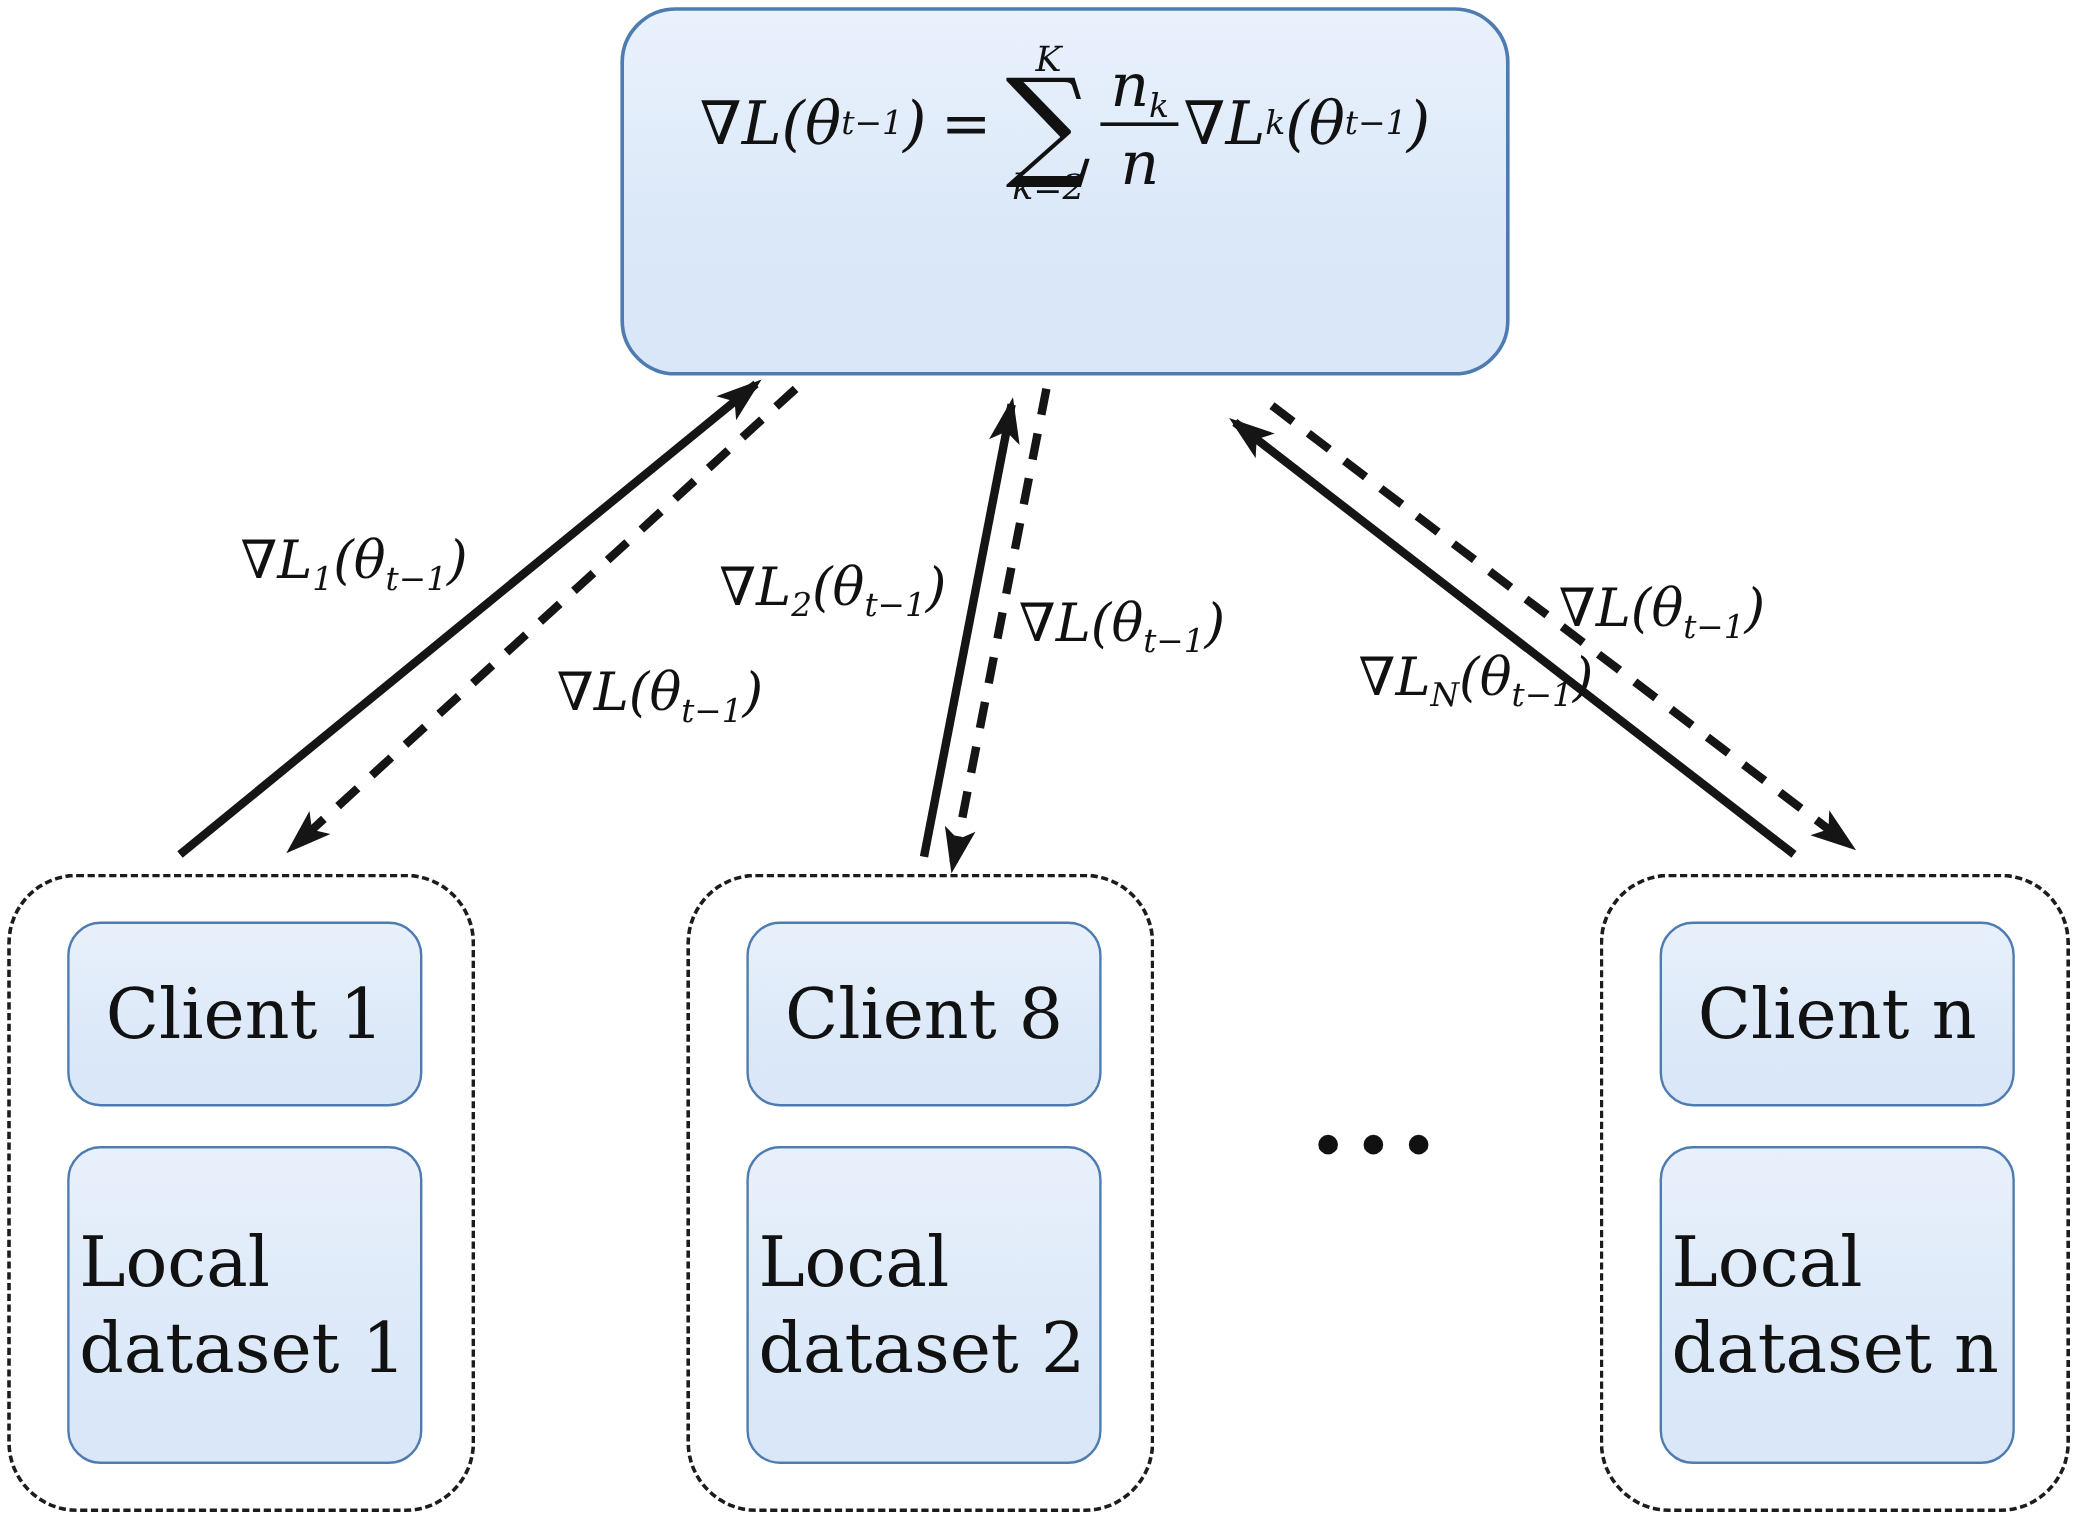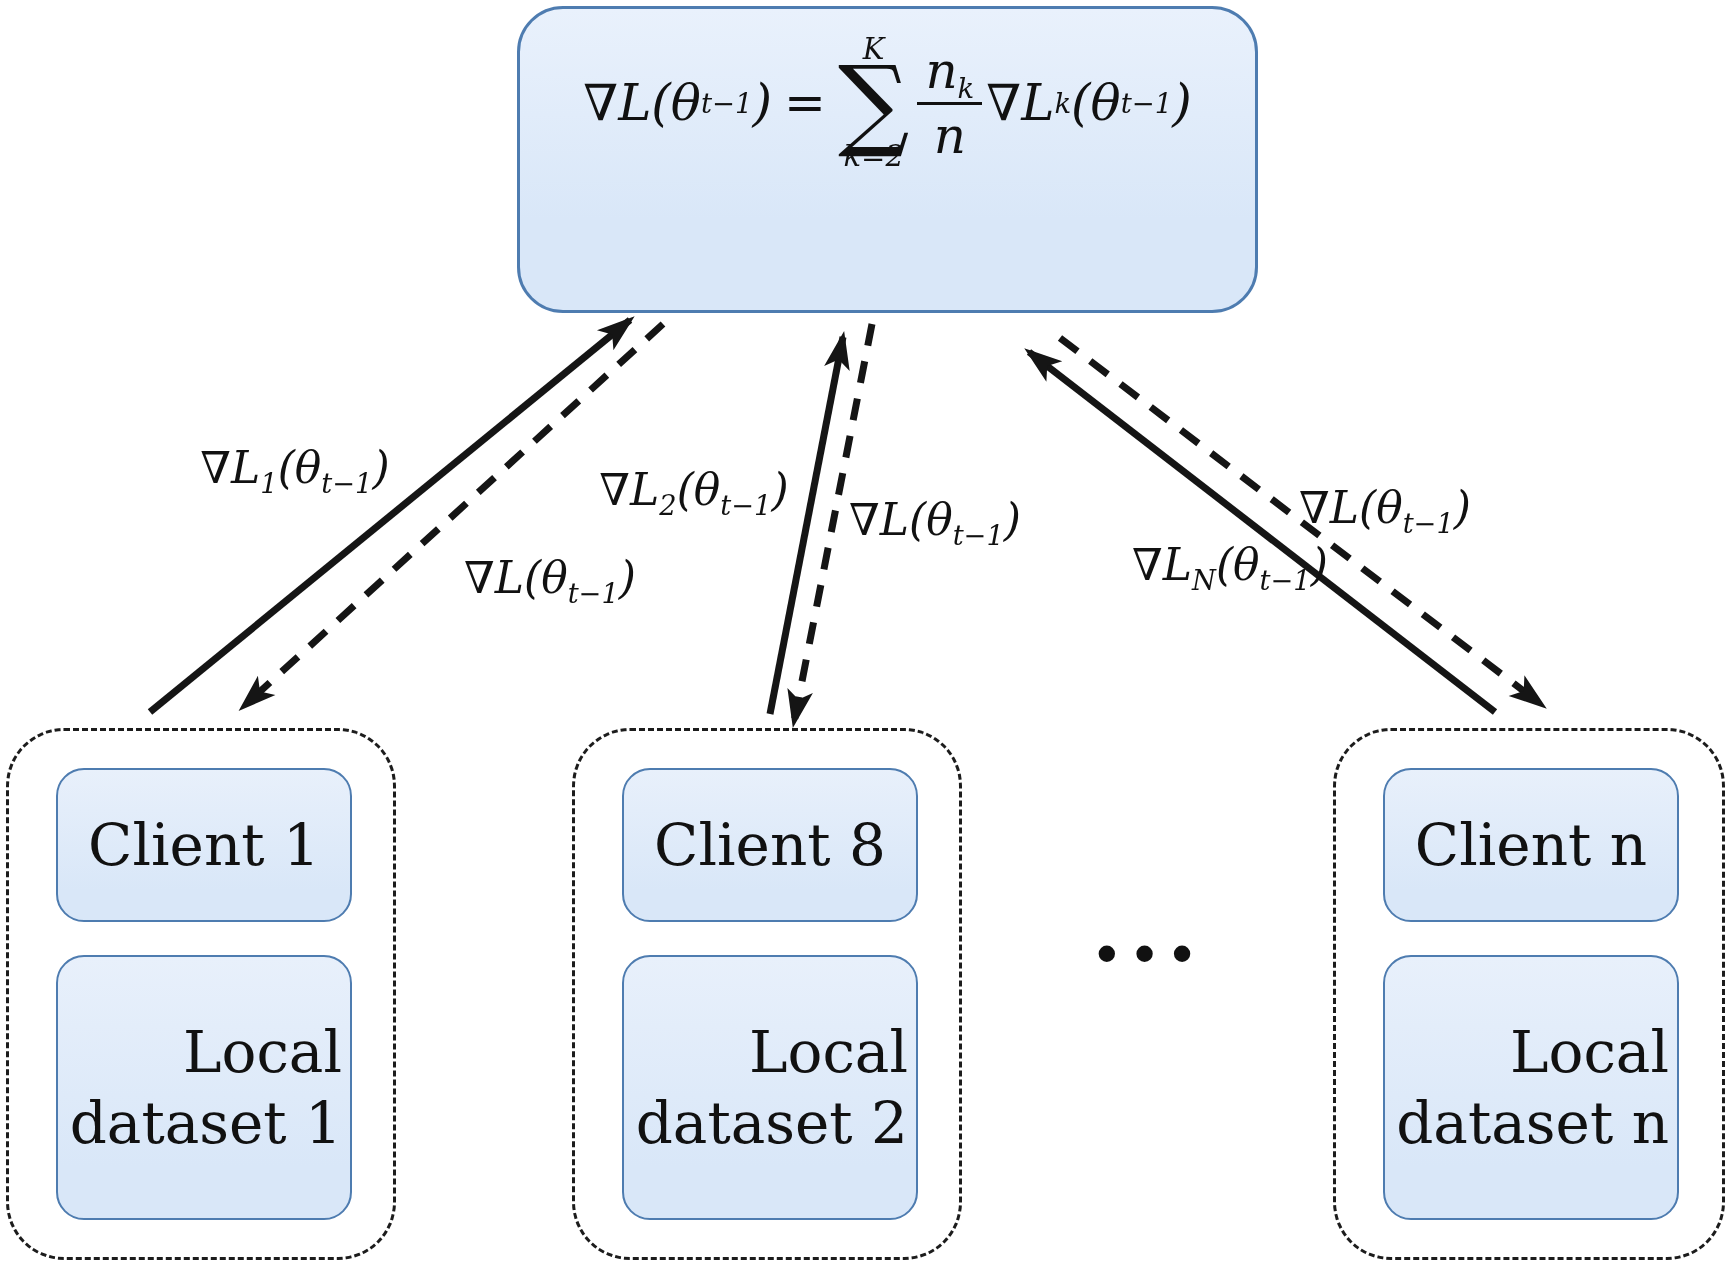--- a/index.html
+++ b/index.html
@@ -41,21 +41,21 @@
     position:absolute;top:728px;width:390px;height:532px;box-sizing:border-box;
     border:3.5px dashed #1c1c1c;border-radius:58px;
   }
   .group-1{left:6px;}
   .group-2{left:572px;}
   .group-n{left:1333px;width:392px;}
   .inner-box{
     position:absolute;left:47px;width:296px;box-sizing:border-box;
     background:linear-gradient(180deg,#e8f0fb 0%,var(--box-fill,#d9e7f8) 80%);
     border:2.5px solid var(--box-border,#4e7cb0);border-radius:28px;
-    display:flex;align-items:center;justify-content:center;text-align:right;
+    display:flex;align-items:center;justify-content:center;text-align:left;
   }
   .client-box{top:37px;height:154px;font-size:58px;}
   .dataset-box{top:224px;height:265px;font-size:58px;line-height:1.22;padding:0 8px;}
   
   .ellipsis{
     position:absolute;left:1148px;top:930px;transform:translate(-50%,-50%);
     font-size:88px;font-weight:bold;letter-spacing:7px;line-height:1;
   }
 </style>
 </head>

